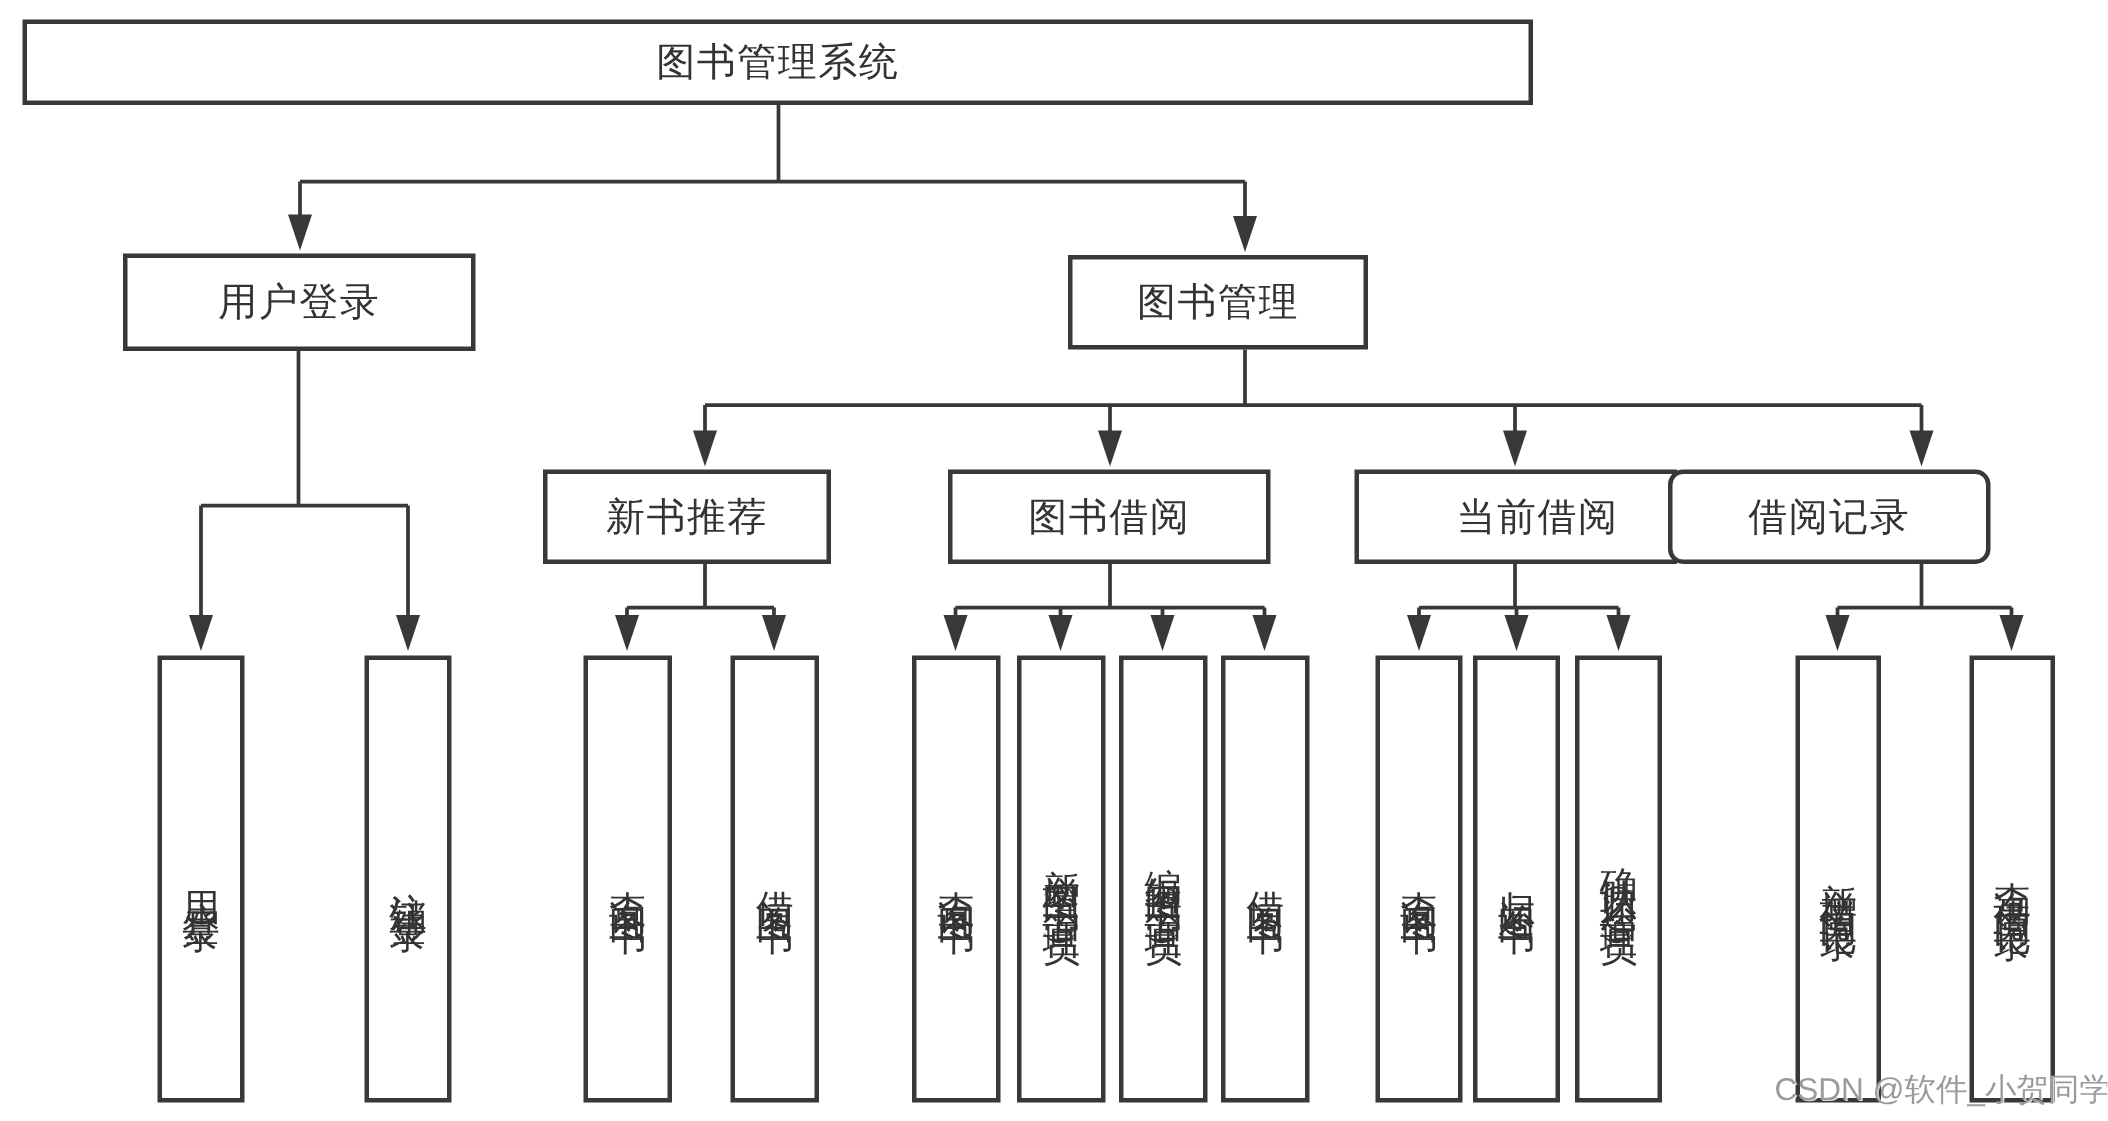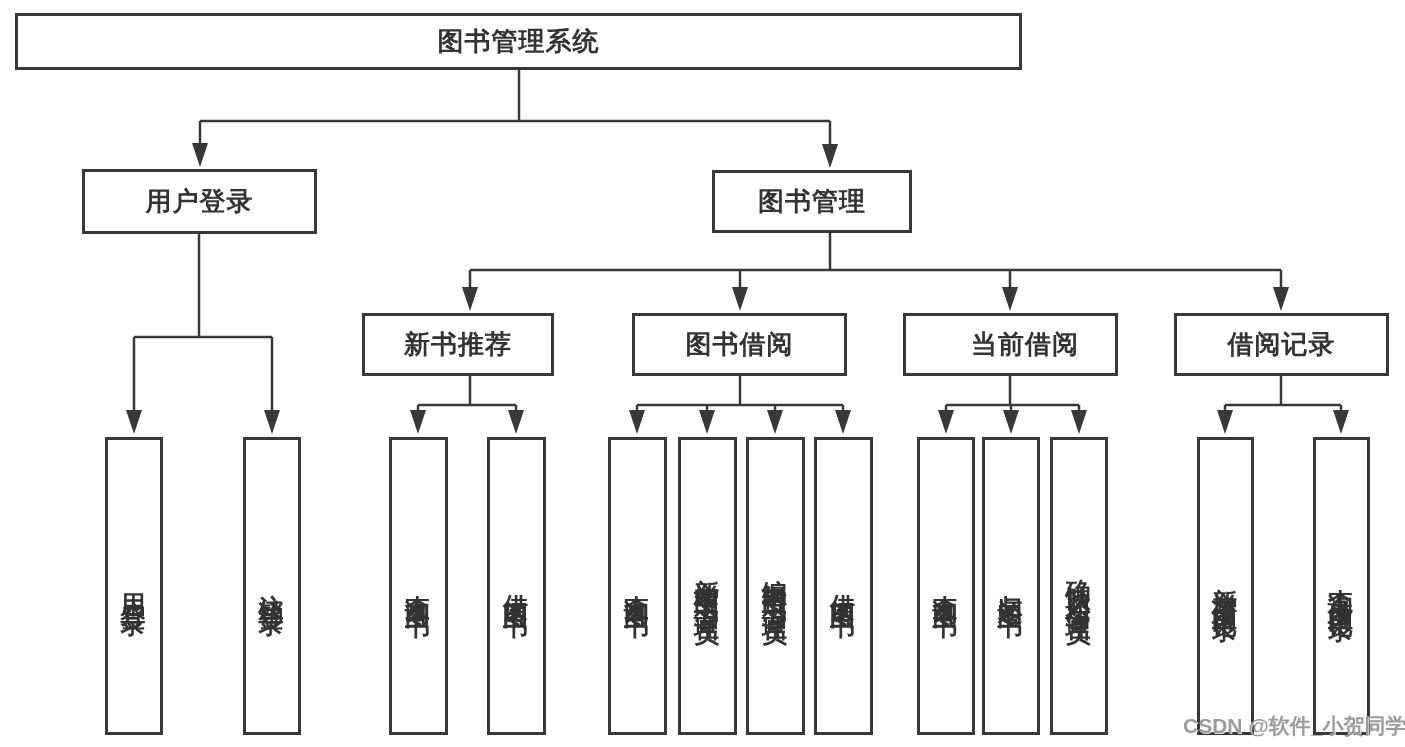--- a/index.html
+++ b/index.html
@@ -7,21 +7,20 @@
     padding: 0;
     background: #ffffff;
   }
   #stage {
     position: relative;
     width: 1405px;
     height: 747px;
     background: #ffffff;
     font-family: "Liberation Sans", "DejaVu Sans", sans-serif;
     overflow: hidden;
-    font-weight: bold;
   }
   #connectors {
     position: absolute;
     left: 0;
     top: 0;
     width: 1405px;
     height: 747px;
   }
   .hbox {
     position: absolute;
@@ -135,21 +134,21 @@
   </svg>
 
   <div class="hbox" style="left:15px; top:13px; width:1007px; height:57px;">图书管理系统</div>
 
   <div class="hbox" style="left:82px; top:169px; width:235px; height:65px;">用户登录</div>
   <div class="hbox" style="left:712px; top:170px; width:200px; height:63px;">图书管理</div>
 
   <div class="hbox" style="left:362px; top:313px; width:192px; height:63px;">新书推荐</div>
   <div class="hbox" style="left:632px; top:313px; width:215px; height:63px;">图书借阅</div>
   <div class="hbox" style="left:903px; top:313px; width:215px; height:63px;padding-left:29px;">当前借阅</div>
-  <div class="hbox" style="left:1174px; top:313px; width:215px; height:63px;">借阅记录</div>
+  <div class="hbox" style="left:1112px; top:313px; width:215px; height:63px;border-radius:10px;">借阅记录</div>
 
   <div class="vbox" style="left:105px; top:437px; width:58px; height:298px;">用户登录</div>
   <div class="vbox" style="left:243px; top:437px; width:58px; height:298px;">注销登录</div>
 
   <div class="vbox" style="left:389px; top:437px; width:59px; height:298px;">查询图书</div>
   <div class="vbox" style="left:487px; top:437px; width:59px; height:298px;">借阅图书</div>
 
   <div class="vbox" style="left:608px; top:437px; width:59px; height:298px;">查询图书</div>
   <div class="vbox" style="left:678px; top:437px; width:59px; height:298px;">新增图书（管理员）</div>
   <div class="vbox" style="left:746px; top:437px; width:59px; height:298px;">编辑图书（管理员）</div>

